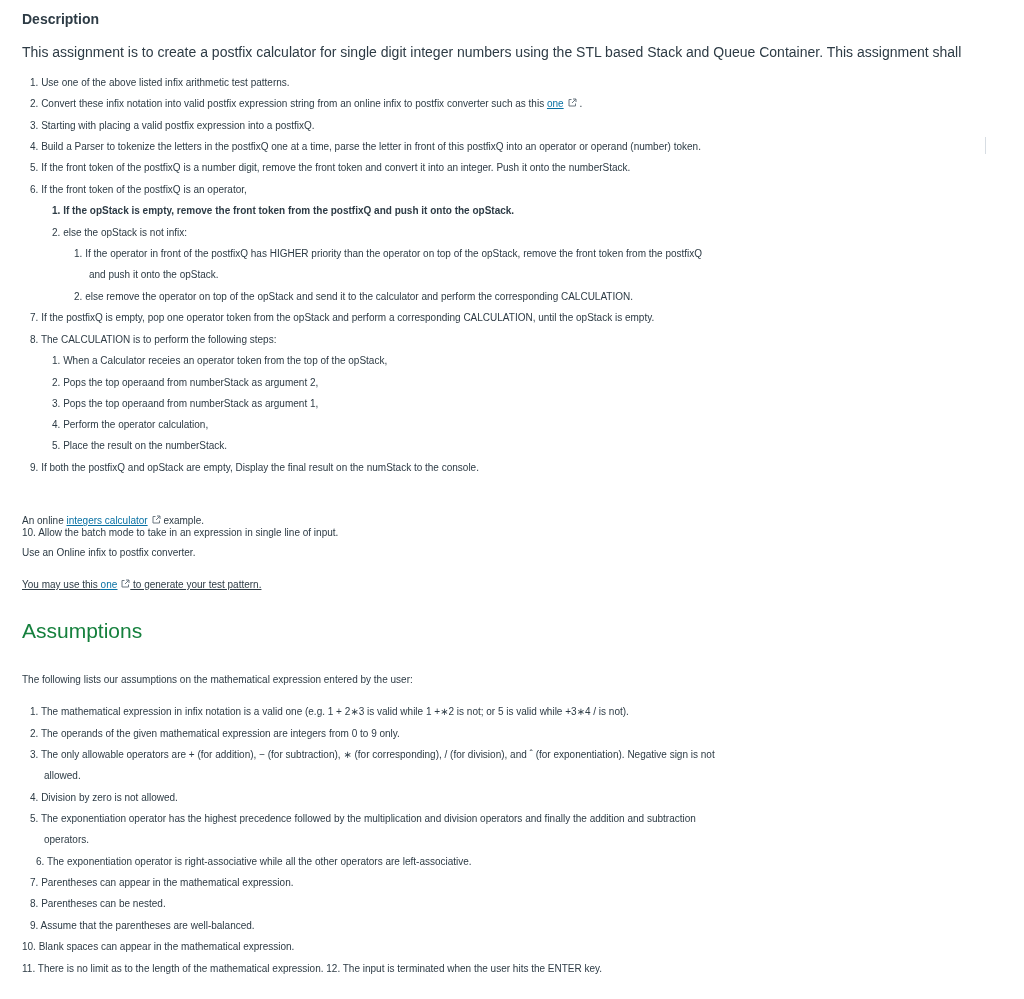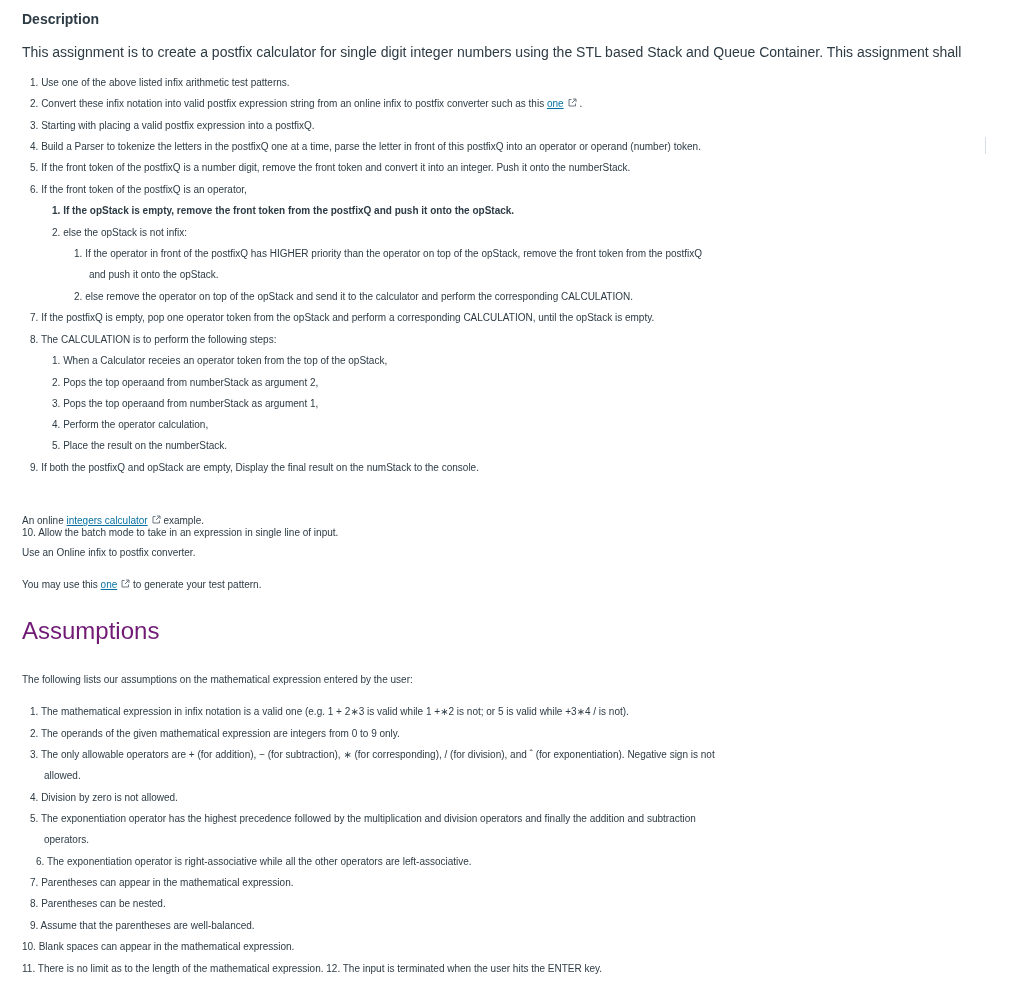--- a/index.html
+++ b/index.html
@@ -9,21 +9,21 @@
     color: #2d3b45; font-size: 14px;
   }
   .page { position: relative; padding: 0 0 0 22px; }
   .desc-title { position: absolute; left: 22px; top: 10px; font-weight: bold; font-size: 14px; line-height: 18px; }
   .intro { position: absolute; left: 22px; top: 43px; line-height: 18px; white-space: nowrap; }
   ol { margin: 0; padding: 0; list-style: none; }
   .line { position: absolute; white-space: nowrap; line-height: 18px; font-size: 10px; }
   a.link { color: #0770a3; text-decoration: underline; }
   .ext { display: inline-block; width: 9px; height: 9px; margin-left: 4px; position: relative; top: 0px; }
   .ext svg { display: block; }
-  h2.assump { position: absolute; left: 22px; top: 618px; margin: 0; font-weight: normal; font-size: 24px; line-height: 26px; color: #701a75; }
+  h2.assump { position: absolute; left: 22px; top: 618px; margin: 0; font-weight: normal; font-size: 21px; line-height: 26px; color: #15803d; }
   .caret-bar { position: absolute; left: 985px; top: 137px; width: 1px; height: 17px; background: #d7dde3; }
 </style>
 </head>
 <body>
 
 <div class="page">
 
   <div class="desc-title">Description</div>
   <div class="intro">This assignment is to create a postfix calculator for single digit integer numbers using the STL based Stack and Queue Container. This assignment shall</div>
 
@@ -116,21 +116,21 @@
 
   <p class="line" style="left:22px; top:512px; margin:0;">
     <span>An online </span><a class="link" href="#">integers calculator</a><span class="ext"><svg width="9" height="9" viewBox="0 0 9 9">
           <path d="M3.5 1.5H1v6.5h6.5V5.5" fill="none" stroke="#6b7780" stroke-width="1"></path>
           <path d="M5 1h3v3M8 1L4 5" fill="none" stroke="#6b7780" stroke-width="1"></path>
         </svg></span><span> example.</span>
   </p>
 
   <p class="line" style="left:22px; top:544px; margin:0;">Use an Online infix to postfix converter.</p>
 
-  <p class="line" style="left:22px; top:576px; margin:0;">
+  <p class="line" style="left:22px; top:576px; margin:0;text-decoration:underline;">
     <span>You may use this </span><a class="link" href="#">one</a><span class="ext"><svg width="9" height="9" viewBox="0 0 9 9">
           <path d="M3.5 1.5H1v6.5h6.5V5.5" fill="none" stroke="#6b7780" stroke-width="1"></path>
           <path d="M5 1h3v3M8 1L4 5" fill="none" stroke="#6b7780" stroke-width="1"></path>
         </svg></span><span> to generate your test pattern.</span>
   </p>
 
   <h2 class="assump">Assumptions</h2>
 
   <p class="line" style="left:22px; top:671px; margin:0;">The following lists our assumptions on the mathematical expression entered by the user:</p>
 

